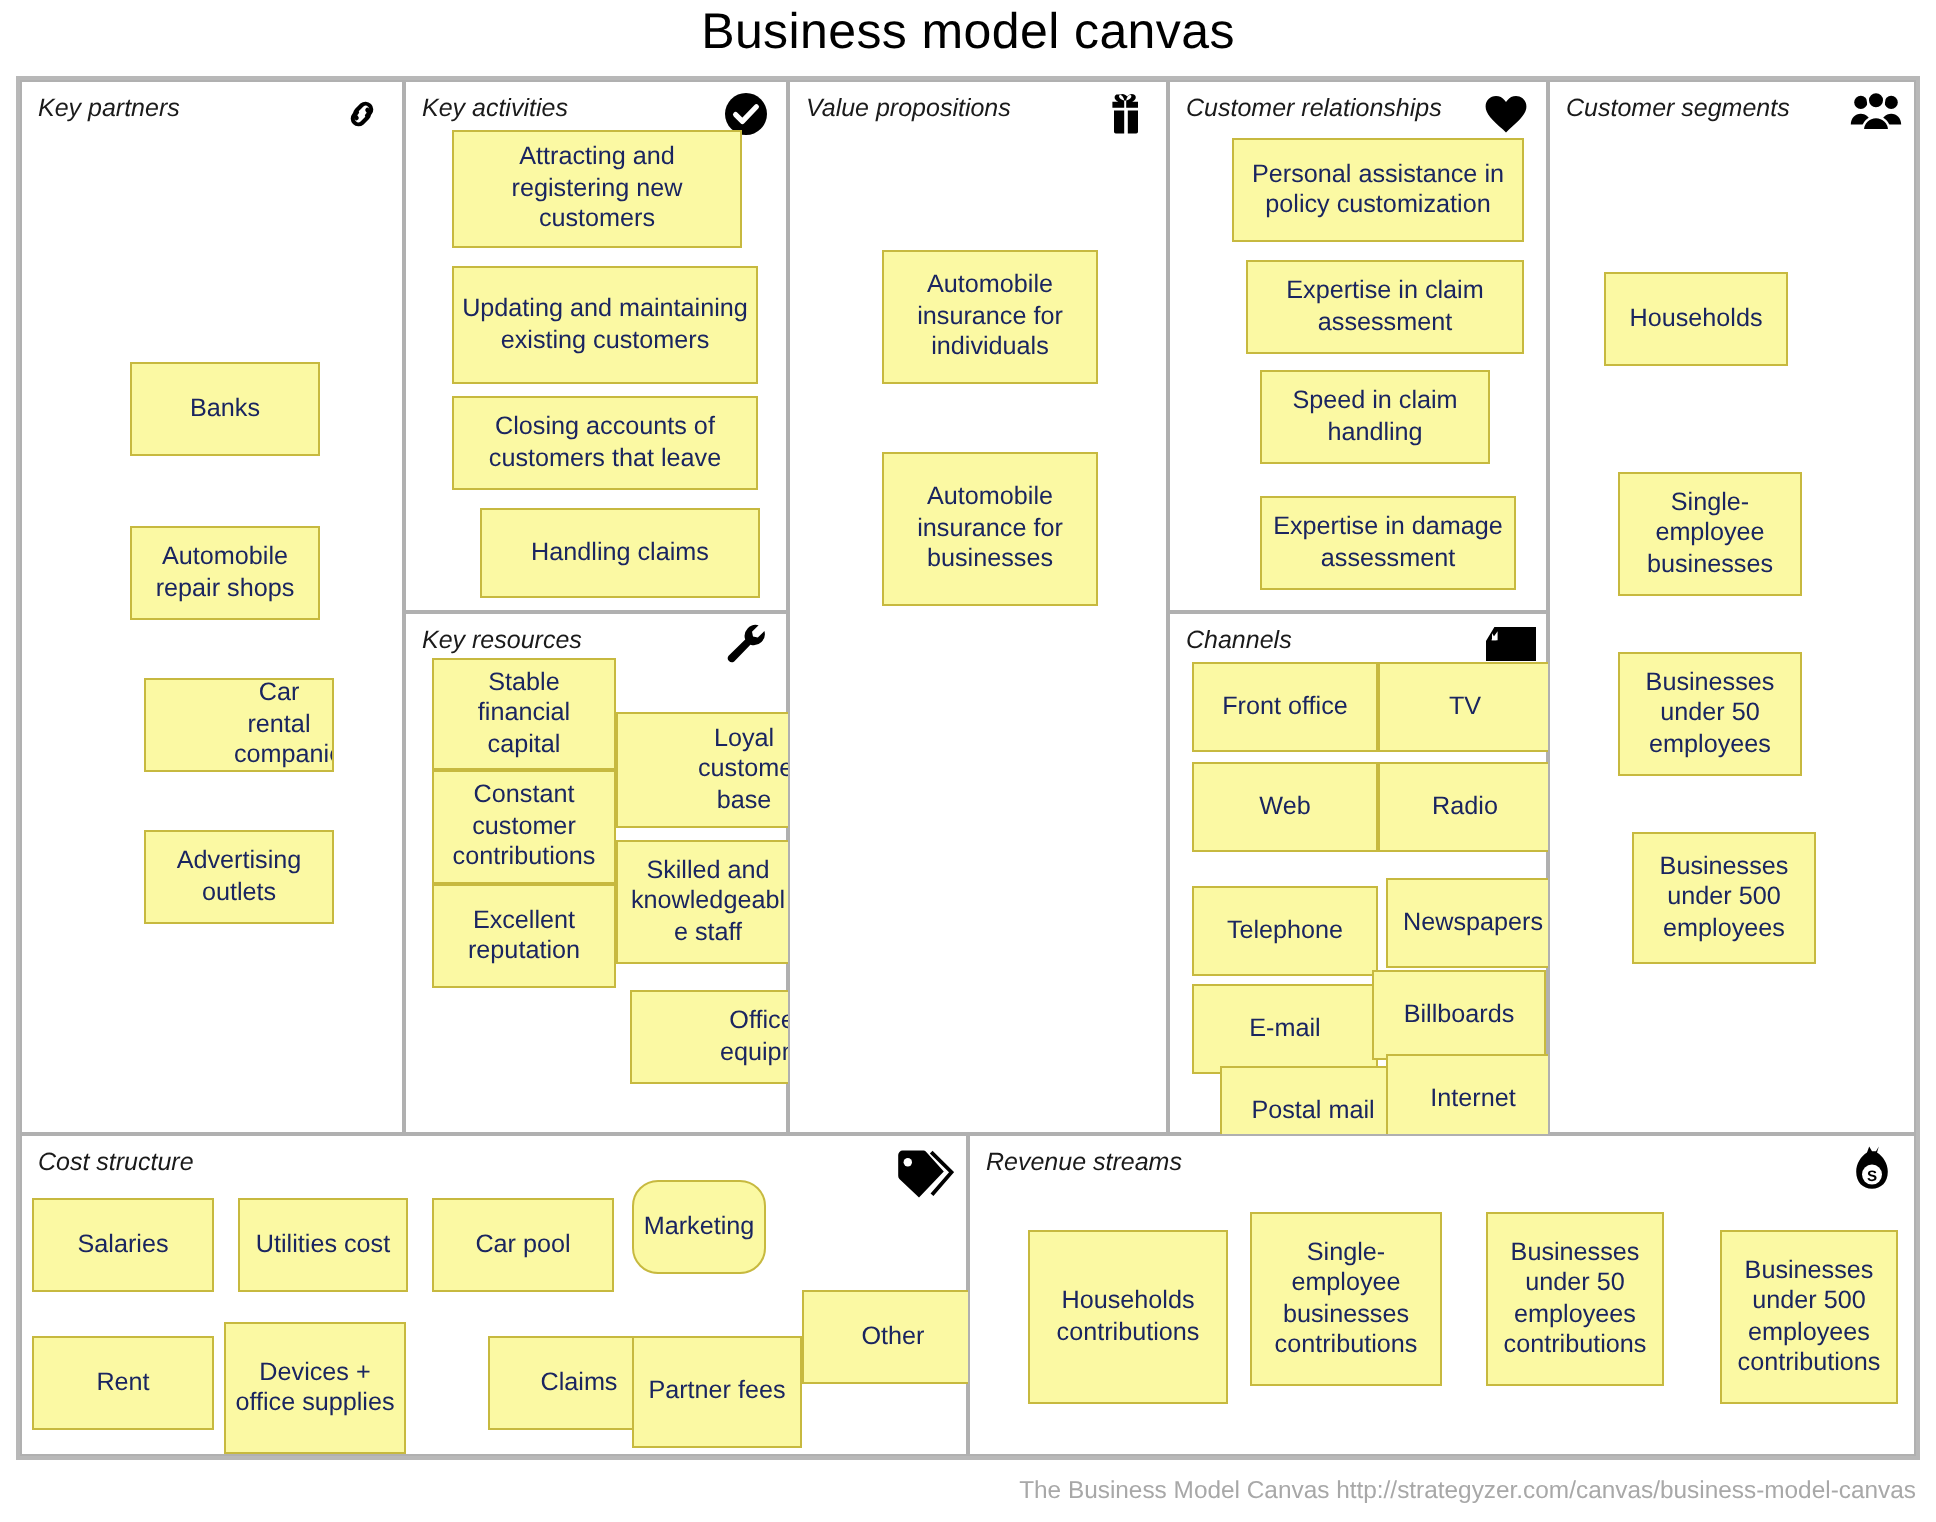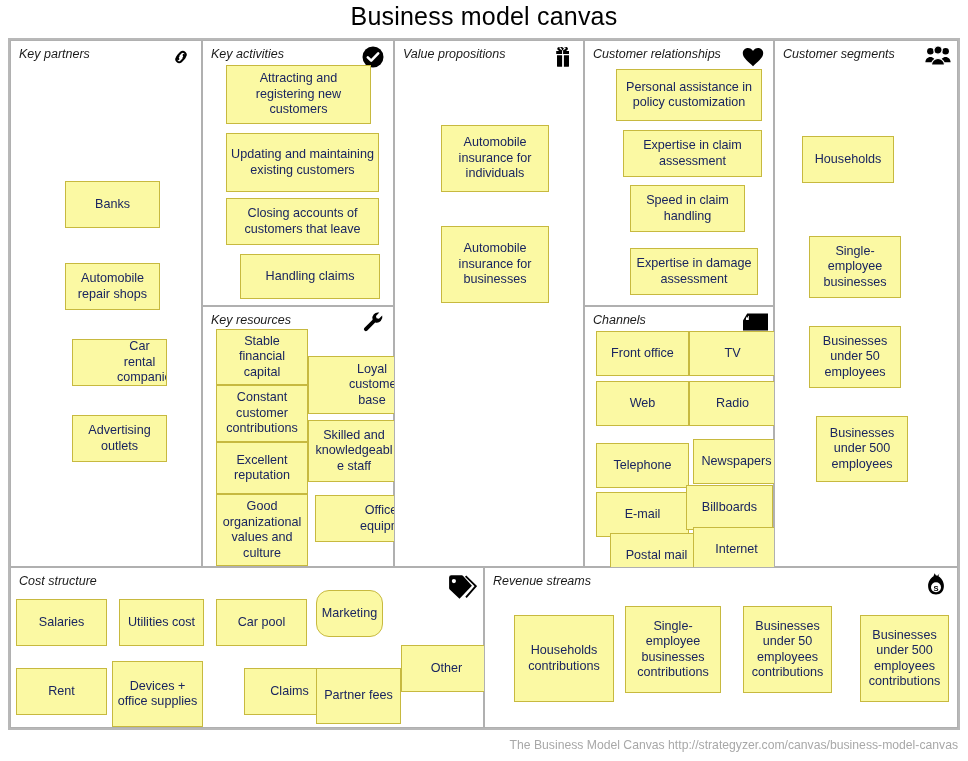--- a/index.html
+++ b/index.html
@@ -151,23 +151,20 @@
 
     <div class="note" style="left:13px; top:22px; width:92px; height:56px;">
       <span>Stable financial capital</span>
     </div>
     <div class="note" style="left:13px; top:78px; width:92px; height:57px;">
       <span>Constant customer contributions</span>
     </div>
     <div class="note" style="left:13px; top:135px; width:92px; height:52px;">
       <span>Excellent reputation</span>
     </div>
-    <div class="note" style="left:13px; top:187px; width:92px; height:72px;">
-      <span>Good organizational values and culture</span>
-    </div>
 
     <div class="note" style="left:105px; top:49px; width:92px; height:58px;padding-left:40px;">
       <span>Loyal customer base</span>
     </div>
     <div class="note" style="left:105px; top:113px; width:92px; height:62px;">
       <span>Skilled and knowledgeabl e staff</span>
     </div>
     <div class="note" style="left:112px; top:188px; width:92px; height:47px;padding-left:44px;">
       <span>Office equipment</span>
     </div>

